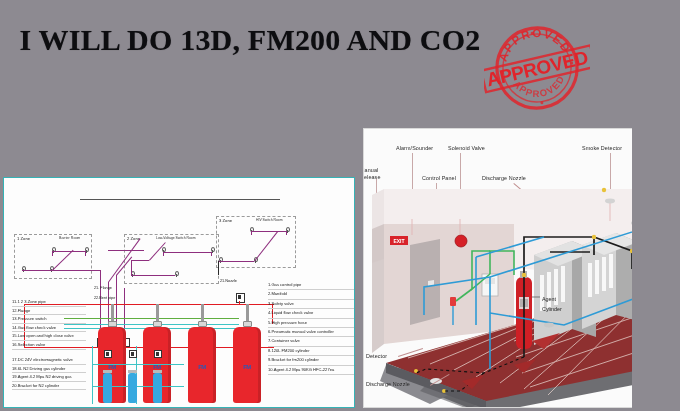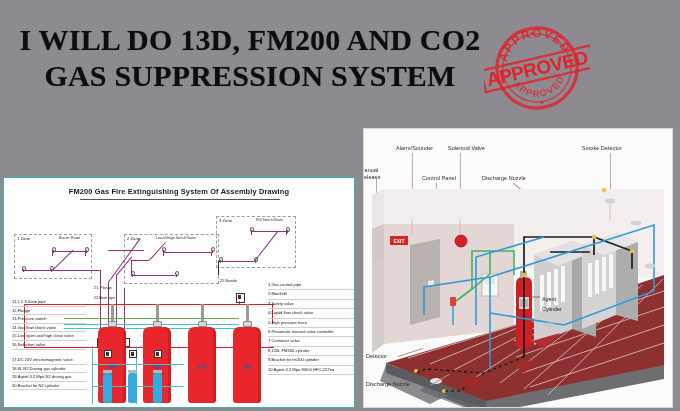--- a/index.html
+++ b/index.html
@@ -2,21 +2,21 @@
 <html><head>
 <meta charset="utf-8">
 <style>
   html,body{margin:0;padding:0;}
   body{
     width:680px;height:411px;overflow:hidden;
     background:#8d8a91;
     font-family:"Liberation Sans",sans-serif;
     position:relative;
   }
-  #stage{position:absolute;inset:0;width:680px;height:411px;overflow:hidden;}
+  #stage{position:absolute;inset:0;width:632px;height:411px;overflow:hidden;}
 
   
   .headline{
     position:absolute;left:0;top:22px;width:500px;
     text-align:center;
     font-family:"Liberation Serif",serif;
     font-weight:bold;
     font-size:30px;
     line-height:36px;
     letter-spacing:.2px;
@@ -96,21 +96,20 @@
   .leader{position:absolute;background:#c8a8a8;width:.7px;}
   .leaderd{position:absolute;background:#c08f8f;height:.7px;transform-origin:0 0;}
 </style>
 </head>
 <body>
 
 <div id="stage">
 
   <div class="headline">
     <span class="l1">I WILL DO 13D, FM200 AND CO2</span>
-    <span class="l2">GAS SUPPRESSION SYSTEM</span>
   </div>
 
   <div class="stamp">
     <svg width="106" height="104" viewBox="0 0 106 104">
       <g transform="rotate(-8 53 52)">
         <circle cx="53" cy="52" r="40" fill="none" stroke="#e0242b" stroke-width="3.2" opacity=".85"></circle>
         <circle cx="53" cy="52" r="34" fill="none" stroke="#e0242b" stroke-width="1.4" opacity=".7"></circle>
         <path id="arcTop" d="M 22 52 A 31 31 0 0 1 84 52" fill="none"></path>
         <path id="arcBot" d="M 24 52 A 29 29 0 0 0 82 52" fill="none"></path>
         <text font-family="Liberation Sans, sans-serif" font-size="11.5" font-weight="bold" fill="#e0242b" letter-spacing="1.6" opacity=".9">
@@ -127,21 +126,20 @@
       <g transform="rotate(-13 53 52)">
         <rect x="-2" y="42" width="112" height="22" fill="none" stroke="#e0242b" stroke-width="2.4" opacity=".85"></rect>
         <rect x="-2" y="42" width="112" height="22" fill="#8d8a91" opacity=".0"></rect>
         <text x="53" y="59" text-anchor="middle" font-family="Liberation Sans, sans-serif" font-size="19" font-weight="bold" fill="#e0242b" letter-spacing="-.4">APPROVED</text>
       </g>
     </svg>
   </div>
 
   <div class="panel-left">
 
-    <div class="dwg-title">FM200 Gas Fire Extinguishing System Of Assembly Drawing</div>
     <div class="dwg-rule"></div>
 
     <div class="zonebox" style="left:10px;top:56px;width:78px;height:45px;"></div>
     <div class="zlab" style="left:13px;top:58px;">1 Zone</div>
     <div class="zlab r" style="left:55px;top:58px;font-size:3.6px;">Barrier Room</div>
     <div class="nz" style="left:47px;top:69px;"></div>
     <div class="nz" style="left:80px;top:69px;"></div>
     <div class="nz" style="left:17px;top:88px;"></div>
     <div class="nz" style="left:45px;top:88px;"></div>
     <div class="pl h" style="left:18px;top:92px;width:30px;"></div>

